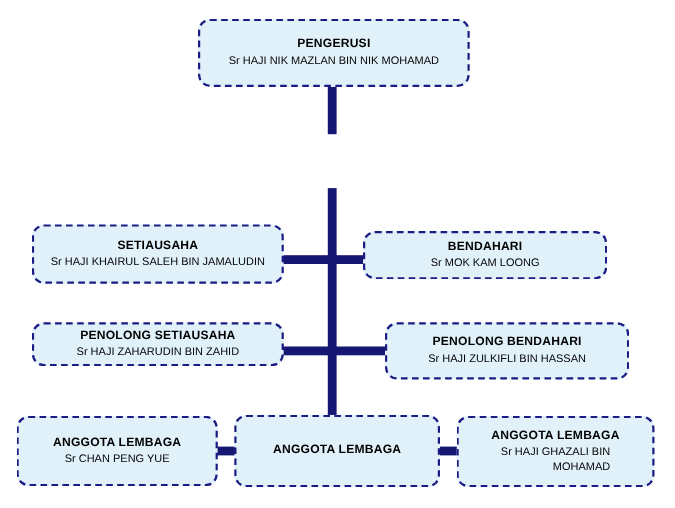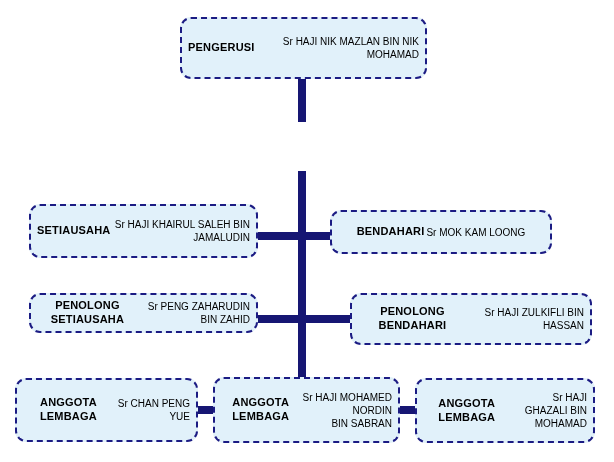--- a/index.html
+++ b/index.html
@@ -17,21 +17,21 @@
     font-family:"Liberation Sans", sans-serif;
     overflow:hidden;
   }
   .connector{position:absolute;background:var(--connector);}
   .box{
     position:absolute;
     background:var(--box-fill);
     border:2px dashed var(--box-border);
     border-radius:11px;
     box-sizing:border-box;
-    display:flex;flex-direction:row;
+    display:flex;flex-direction:column;
     align-items:center;justify-content:center;
     text-align:center;
     padding:3px 6px;
     gap:2px;
     color:var(--text);
   }
   .box .title{
     font-size:11px;
     font-weight:700;
     letter-spacing:.2px;
@@ -67,37 +67,35 @@
     <div class="person">Sr HAJI KHAIRUL SALEH BIN JAMALUDIN</div>
   </div>
 
   <div class="box" style="left:330px;top:210px;width:222px;height:44px">
     <div class="title">BENDAHARI</div>
     <div class="person">Sr MOK KAM LOONG</div>
   </div>
 
   <div class="box" style="left:29px;top:293px;width:229px;height:40px">
     <div class="title">PENOLONG SETIAUSAHA</div>
-    <div class="person">Sr PENG ZAHARUDIN BIN ZAHID</div>
+    <div class="person">Sr HAJI ZAHARUDIN BIN ZAHID</div>
   </div>
 
-  <div class="box" style="left:350px;top:293px;width:242px;height:52px">
+  <div class="box" style="left:350px;top:293px;width:222px;height:52px">
     <div class="title">PENOLONG BENDAHARI</div>
     <div class="person">Sr HAJI ZULKIFLI BIN HASSAN</div>
   </div>
 
   <div class="box" style="left:15px;top:378px;width:183px;height:64px">
     <div class="title">ANGGOTA LEMBAGA</div>
     <div class="person">Sr CHAN PENG YUE</div>
   </div>
 
   <div class="box" style="left:213px;top:377px;width:187px;height:66px">
     <div class="title">ANGGOTA LEMBAGA</div>
-    <div class="person">Sr HAJI MOHAMED NORDIN
-BIN SABRAN</div>
   </div>
 
   <div class="box" style="left:415px;top:378px;width:180px;height:65px">
     <div class="title">ANGGOTA LEMBAGA</div>
     <div class="person">Sr HAJI GHAZALI BIN
 MOHAMAD</div>
   </div>
 
 </div>
 

